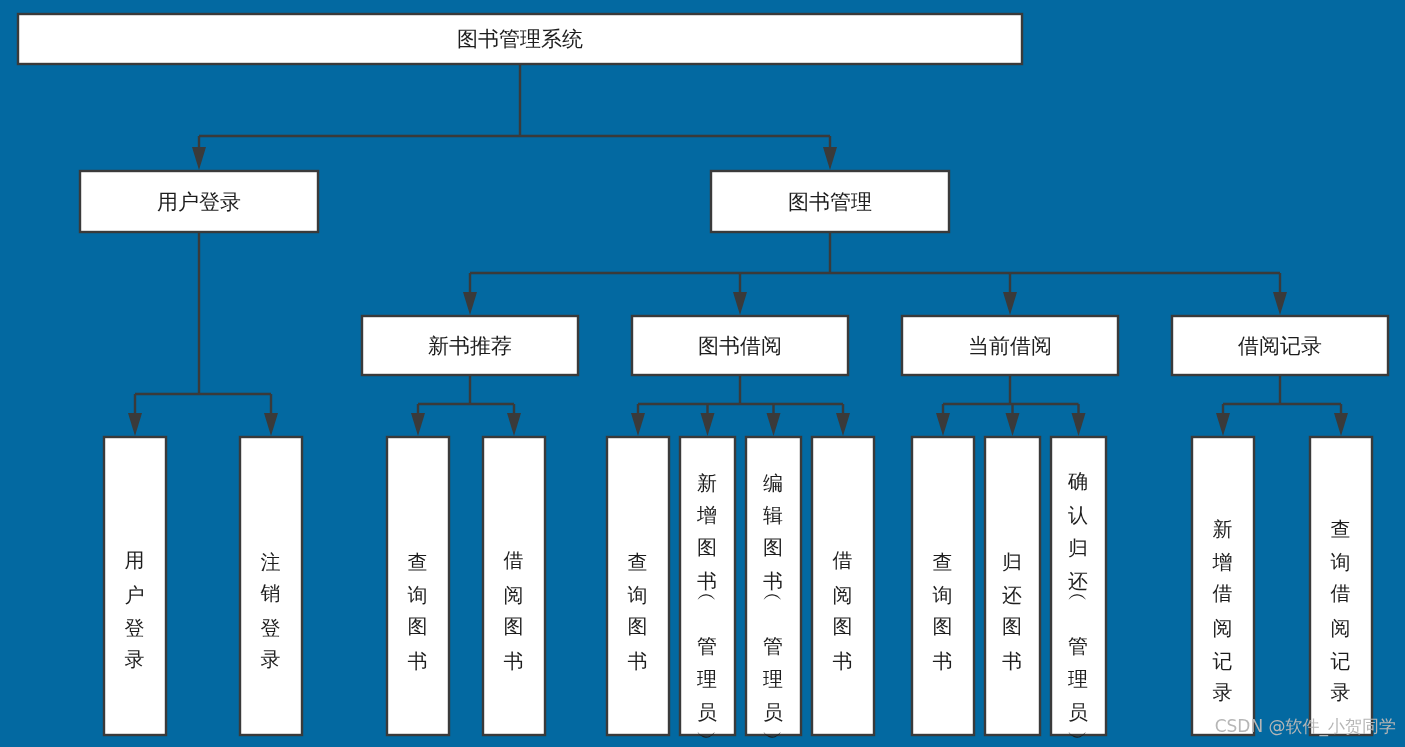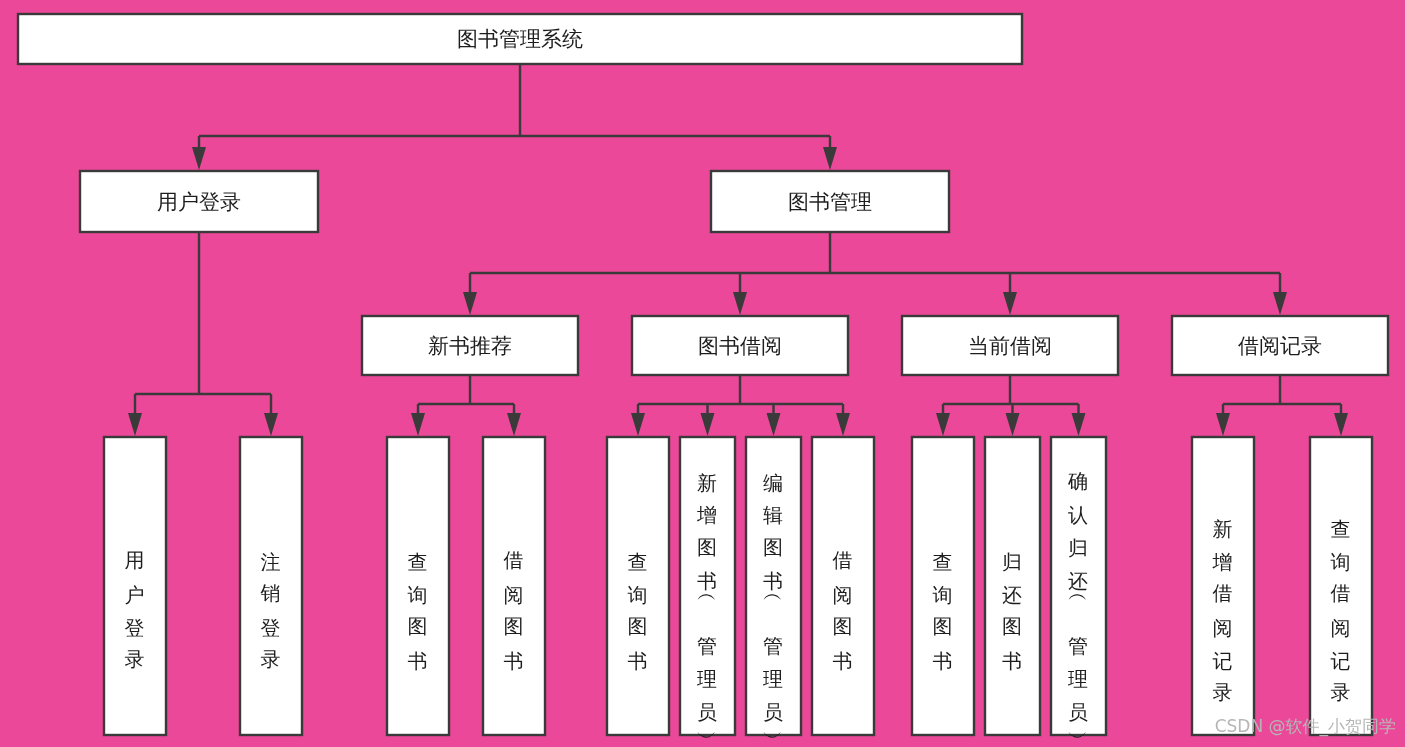--- a/index.html
+++ b/index.html
@@ -11,21 +11,21 @@
   body {
     width: 1405px;
     height: 747px;
     overflow: hidden;
     font-family: "DejaVu Sans", "Liberation Sans", sans-serif;
   }
   #diagram-root {
     position: relative;
     width: 1405px;
     height: 747px;
-    background: #ec4899;
+    background: #0369a1;
   }
   svg#chart-svg {
     display: block;
     width: 1405px;
     height: 747px;
   }
   .node-rect {
     fill: #ffffff;
     stroke: #3a3a3a;
     stroke-width: 2.4;

